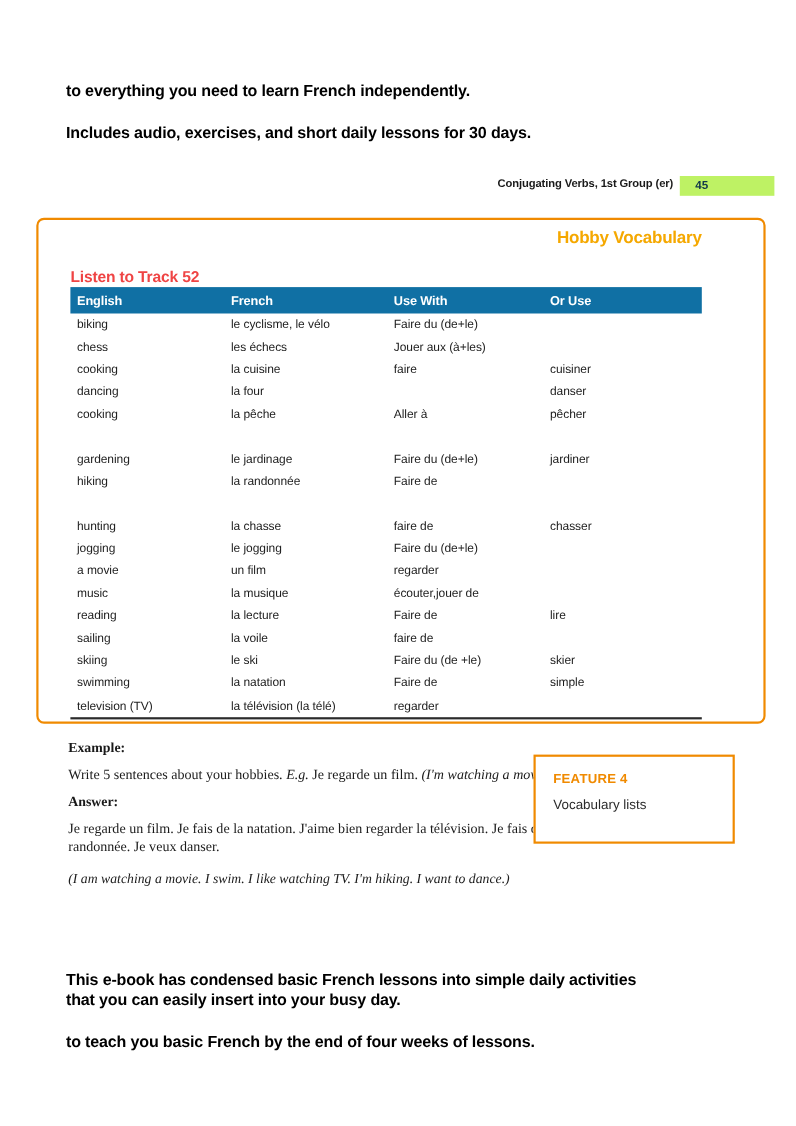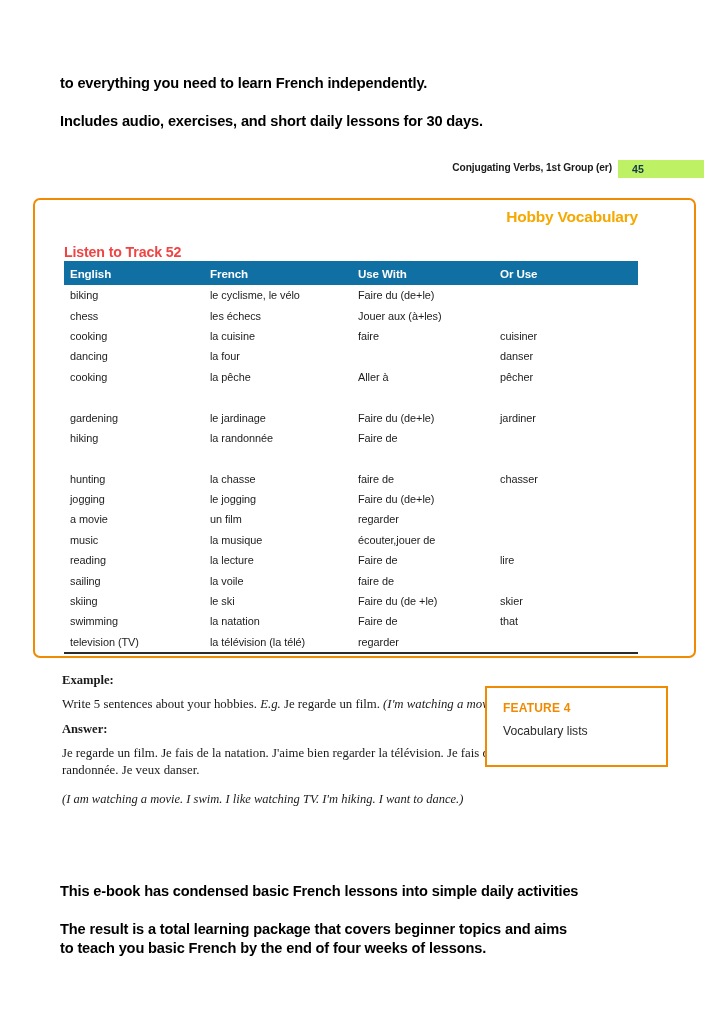--- a/index.html
+++ b/index.html
@@ -335,21 +335,21 @@
       <div class="vt-row">
         <div class="cell col-0">skiing</div>
         <div class="cell col-1">le ski</div>
         <div class="cell col-2">Faire du (de +le)</div>
         <div class="cell col-3">skier</div>
       </div>
       <div class="vt-row">
         <div class="cell col-0">swimming</div>
         <div class="cell col-1">la natation</div>
         <div class="cell col-2">Faire de</div>
-        <div class="cell col-3">that</div>
+        <div class="cell col-3">simple</div>
       </div>
       <div class="vt-row">
         <div class="cell col-0">television (TV)</div>
         <div class="cell col-1">la télévision (la télé)</div>
         <div class="cell col-2">regarder</div>
         <div class="cell col-3"></div>
       </div>
     </div>
   <div class="vt-bottomline"></div>
 </div>
@@ -365,16 +365,16 @@
   <div class="translation">(I am watching a movie. I swim. I like watching TV. I'm hiking. I want to dance.)</div>
 </div>
 
 <div class="callout">
   <div class="callout-title">FEATURE 4</div>
   <div class="callout-sub">Vocabulary lists</div>
 </div>
 
 <div class="promo-bottom">
   <div class="promo-line">This e-book has condensed basic French lessons into simple daily activities</div>
+  <div class="promo-line">that you can easily insert into your busy day.</div>
   <div class="promo-gap"></div>
-  <div class="promo-line">The result is a total learning package that covers beginner topics and aims</div>
   <div class="promo-line">to teach you basic French by the end of four weeks of lessons.</div>
 </div>
 
 </body></html>

